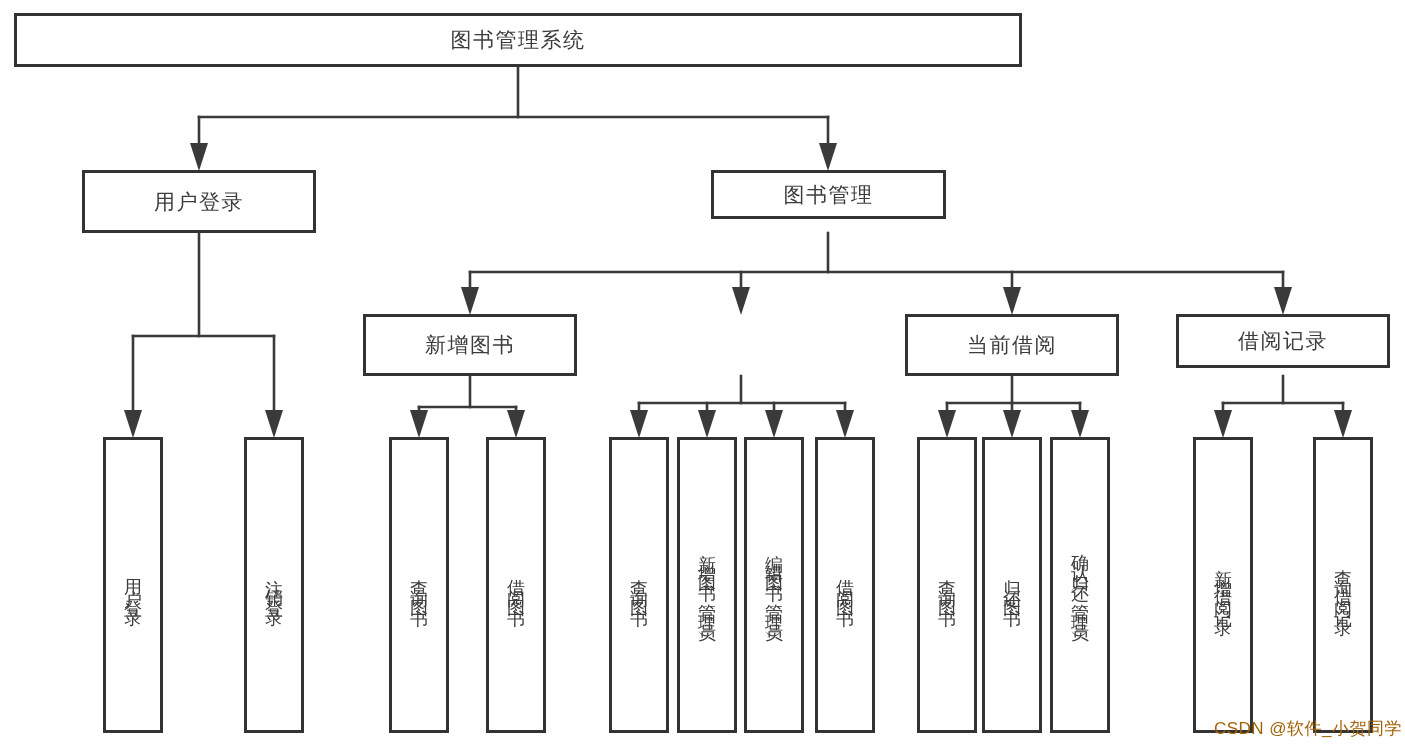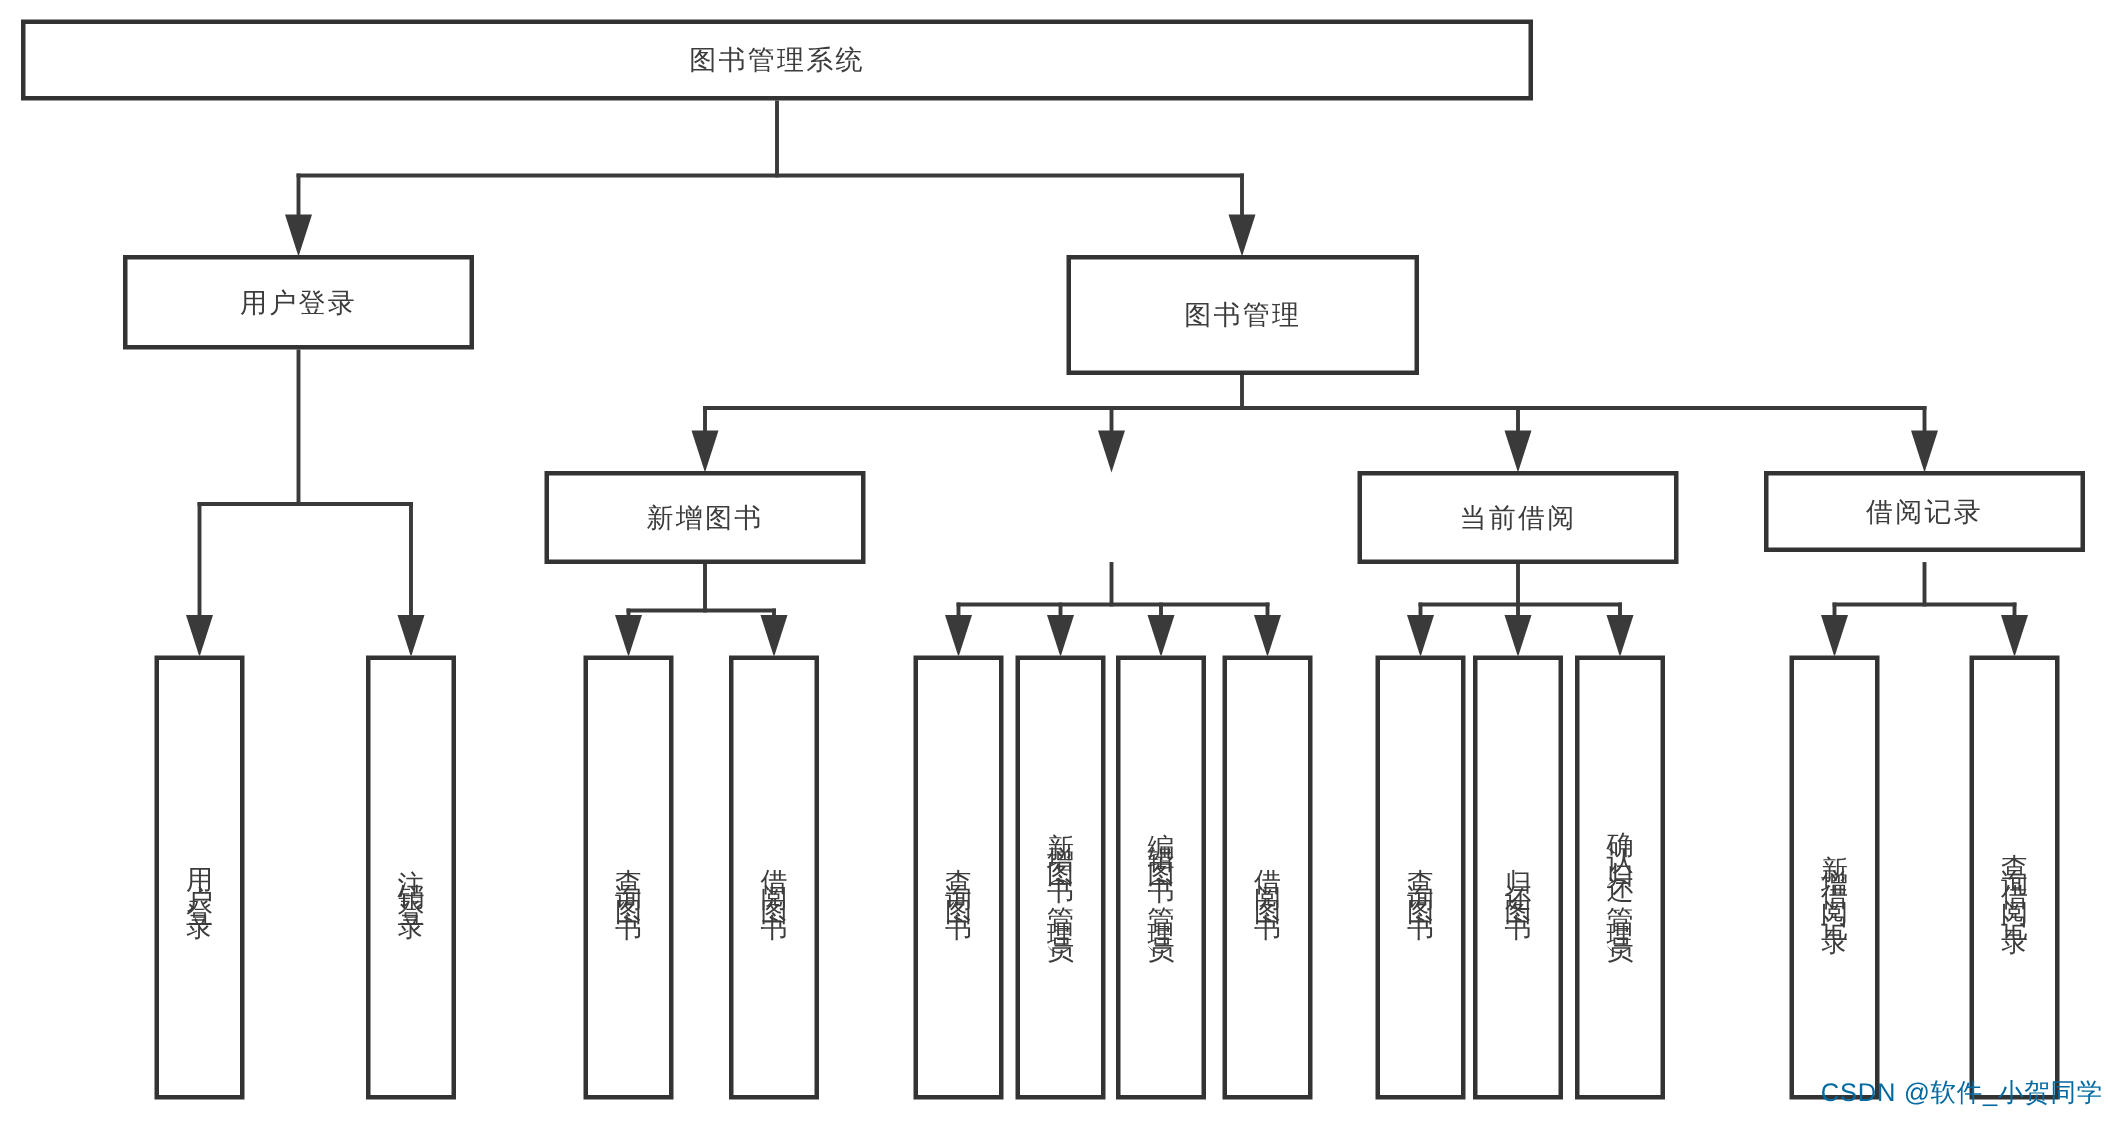--- a/index.html
+++ b/index.html
@@ -26,21 +26,21 @@
     box-sizing: border-box;
     background: #ffffff;
     border: 3px solid #333333;
     display: flex;
     align-items: center;
     justify-content: center;
     z-index: 2;
     color: #3c3c3c;
   }
   .node.h-label {
-    font-size: 18px;
+    font-size: 21px;
     letter-spacing: 1.5px;
   }
   .node.leaf {
     width: 60px;
     top: 437px;
     height: 296px;
   }
   .node.leaf span {
     writing-mode: vertical-rl;
     text-orientation: mixed;
@@ -48,21 +48,21 @@
     line-height: 1;
     letter-spacing: 10px;
     white-space: nowrap;
   }
   .watermark {
     position: absolute;
     top: 717px;
     right: 3px;
     z-index: 3;
     font-size: 17px;
-    color: #0369a1;
+    color: #a16207;
     letter-spacing: 0.5px;
     white-space: nowrap;
   }
 </style>
 </head>
 <body>
 
 <div id="stage">
 
   <svg id="wires" viewBox="0 0 1405 747" xmlns="http://www.w3.org/2000/svg">
@@ -134,21 +134,21 @@
     </g>
   </svg>
 
   <div class="node h-label" style="left:14px; top:13px; width:1008px; height:54px;">
     <span>图书管理系统</span>
   </div>
 
   <div class="node h-label" style="left:82px; top:170px; width:234px; height:63px;">
     <span>用户登录</span>
   </div>
-  <div class="node h-label" style="left:711px; top:170px; width:235px; height:80px;">
+  <div class="node h-label" style="left:711px; top:170px; width:235px; height:49px;">
     <span>图书管理</span>
   </div>
 
   <div class="node h-label" style="left:363px; top:314px; width:214px; height:62px;">
     <span>新增图书</span>
   </div>
   <div class="node h-label" style="left:905px; top:314px; width:214px; height:62px;align-items:center;">
     <span>当前借阅</span>
   </div>
   <div class="node h-label" style="left:1176px; top:314px; width:214px; height:54px;">

